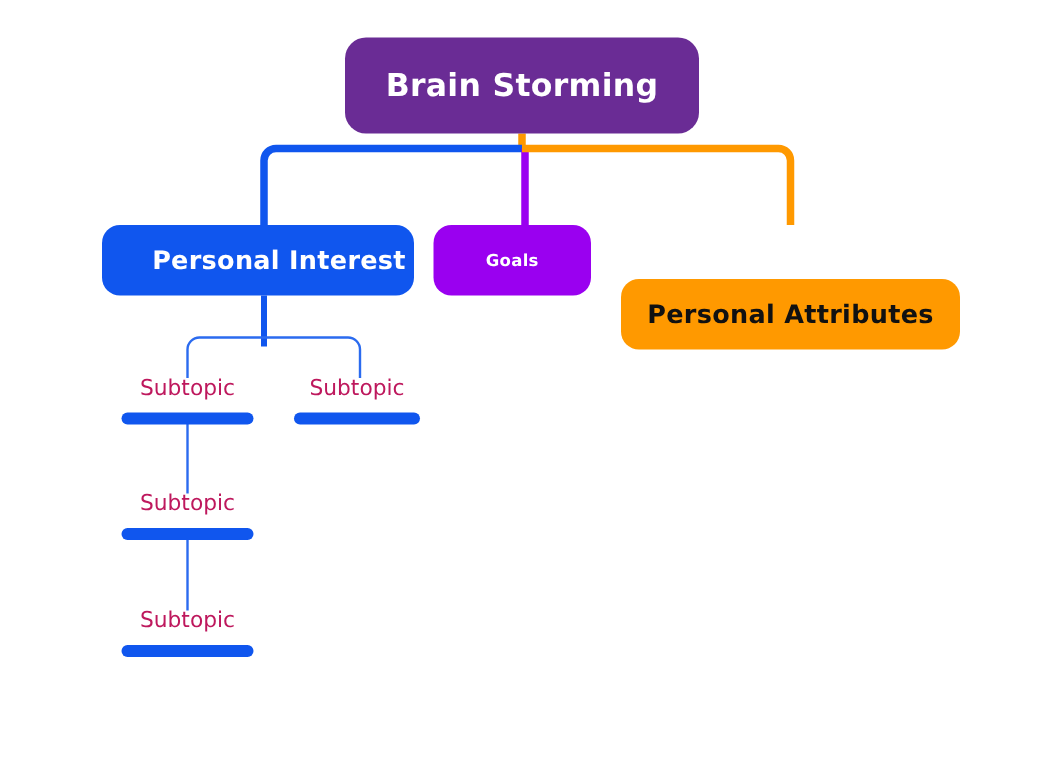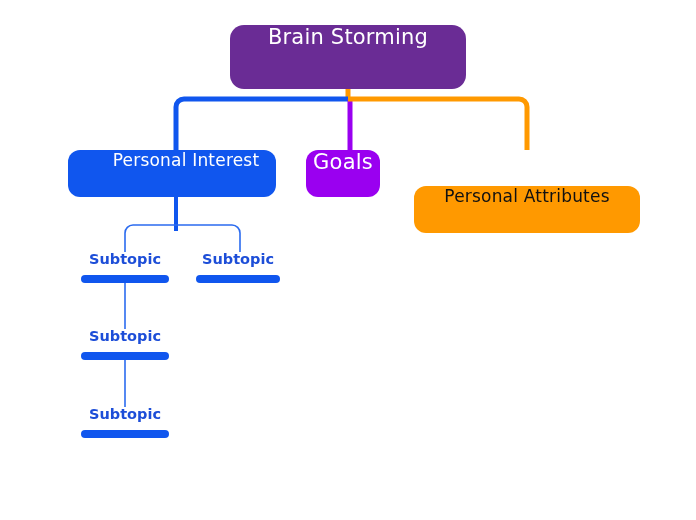--- a/index.html
+++ b/index.html
@@ -25,69 +25,69 @@
     top: 0;
     width: 696px;
     height: 520px;
   }
 
   
   .node {
     position: absolute;
     box-sizing: border-box;
     display: flex;
-    align-items: flex-start;
+    align-items: center;
     justify-content: center;
     border-radius: 12px;
-    font-weight: normal;
+    font-weight: bold;
     white-space: nowrap;
     letter-spacing: 0.2px;
   }
   .node-root {
     left: 230px;
     top: 25px;
     width: 236px;
     height: 64px;
     border-radius: 14px;
     font-size: 21px;
   }
   .node-l1-a {
     left: 68px;
     top: 150px;
     width: 208px;
     height: 47px;
     font-size: 17px;
   }
   .node-l1-b {
-    left: 306px;
+    left: 289px;
     top: 150px;
-    width: 74px;
+    width: 105px;
     height: 47px;
-    font-size: 21px;
+    font-size: 11px;
   }
   .node-l1-c {
     left: 414px;
     top: 150px;
     width: 226px;
     height: 47px;
     font-size: 17px;
     margin-top: 36px;
   }
 
   
   .subtopic {
     position: absolute;
     display: flex;
     flex-direction: column;
     align-items: center;
   }
   .subtopic-label {
     font-size: 14.5px;
-    color: #1d4ed8;
-    font-weight: bold;
+    color: #be185d;
+    font-weight: normal;
     line-height: 1;
     white-space: nowrap;
   }
   .subtopic-bar {
     margin-top: 8px;
     height: 8px;
     border-radius: 4px;
   }
   .st-1 { left: 81px;  top: 252px; }
   .st-2 { left: 196px; top: 252px; }

